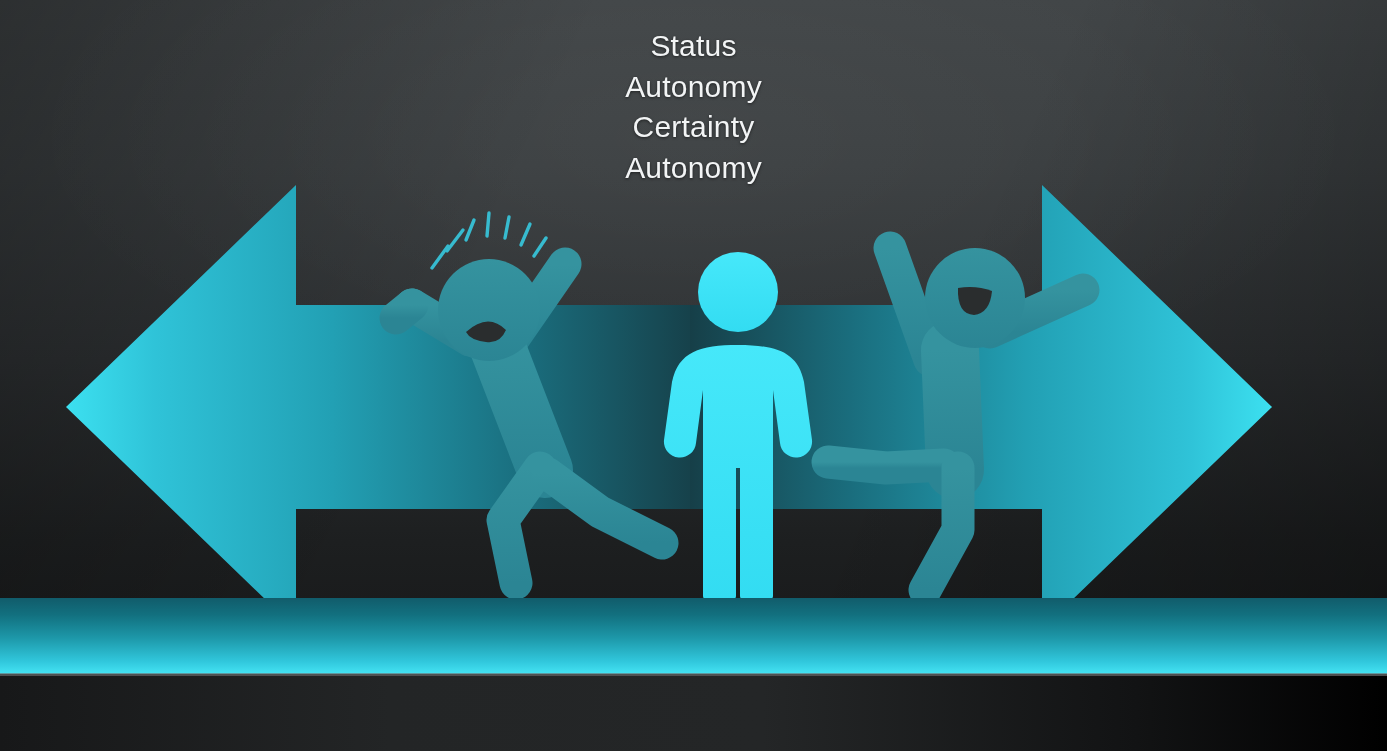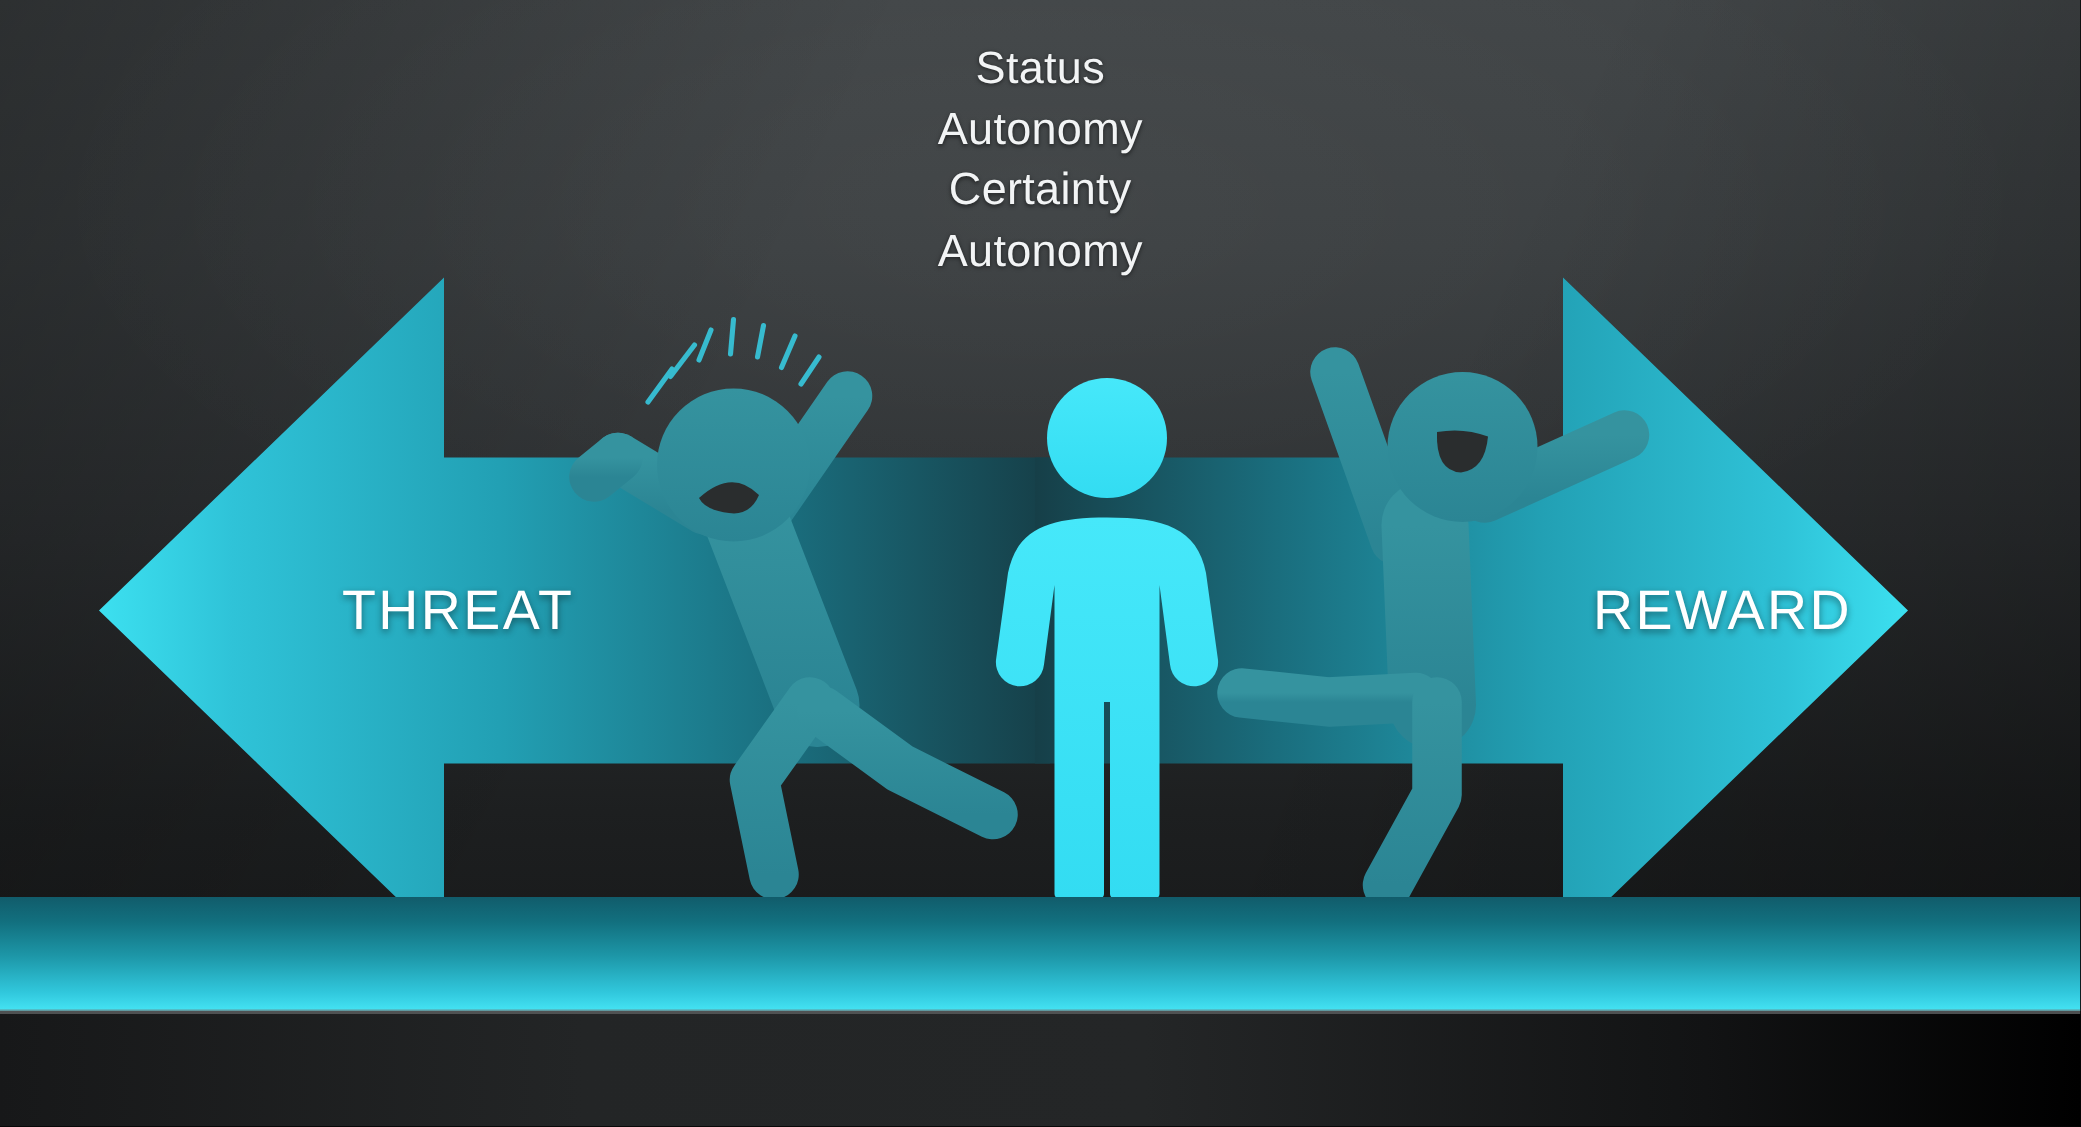--- a/index.html
+++ b/index.html
@@ -151,22 +151,20 @@
     </g>
   </svg>
 
   <div id="scarf-list">
     <span class="scarf-word">Status</span>
     <span class="scarf-word">Autonomy</span>
     <span class="scarf-word">Certainty</span>
     <span class="scarf-word">Autonomy</span>
   </div>
 
-  <div class="arrow-label" id="label-threat">THREAT</div>
-  <div class="arrow-label" id="label-reward">REWARD</div>
 
   <div id="cyan-band"></div>
   <div id="band-hairline"></div>
 
   <div id="footer">
     
 
     
   </div>
 

